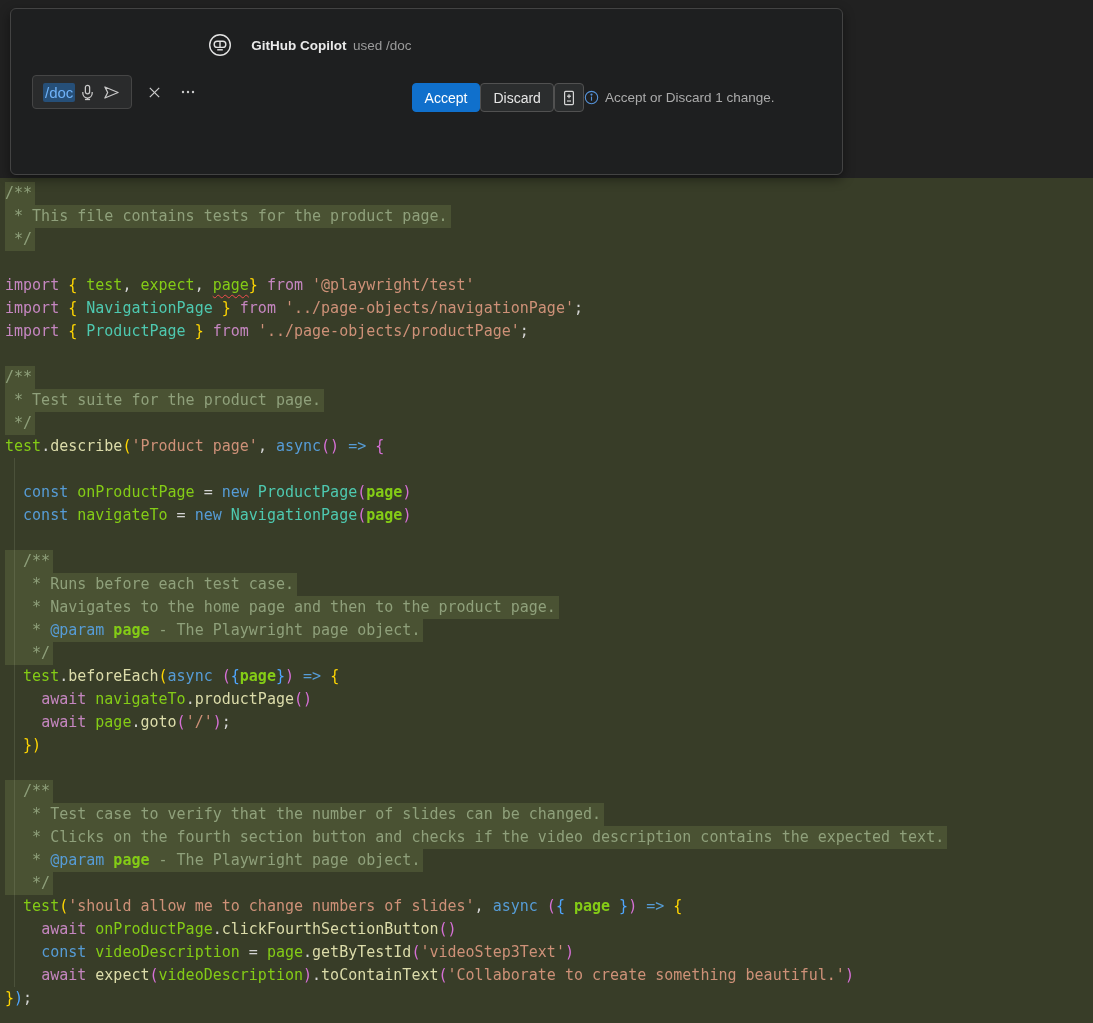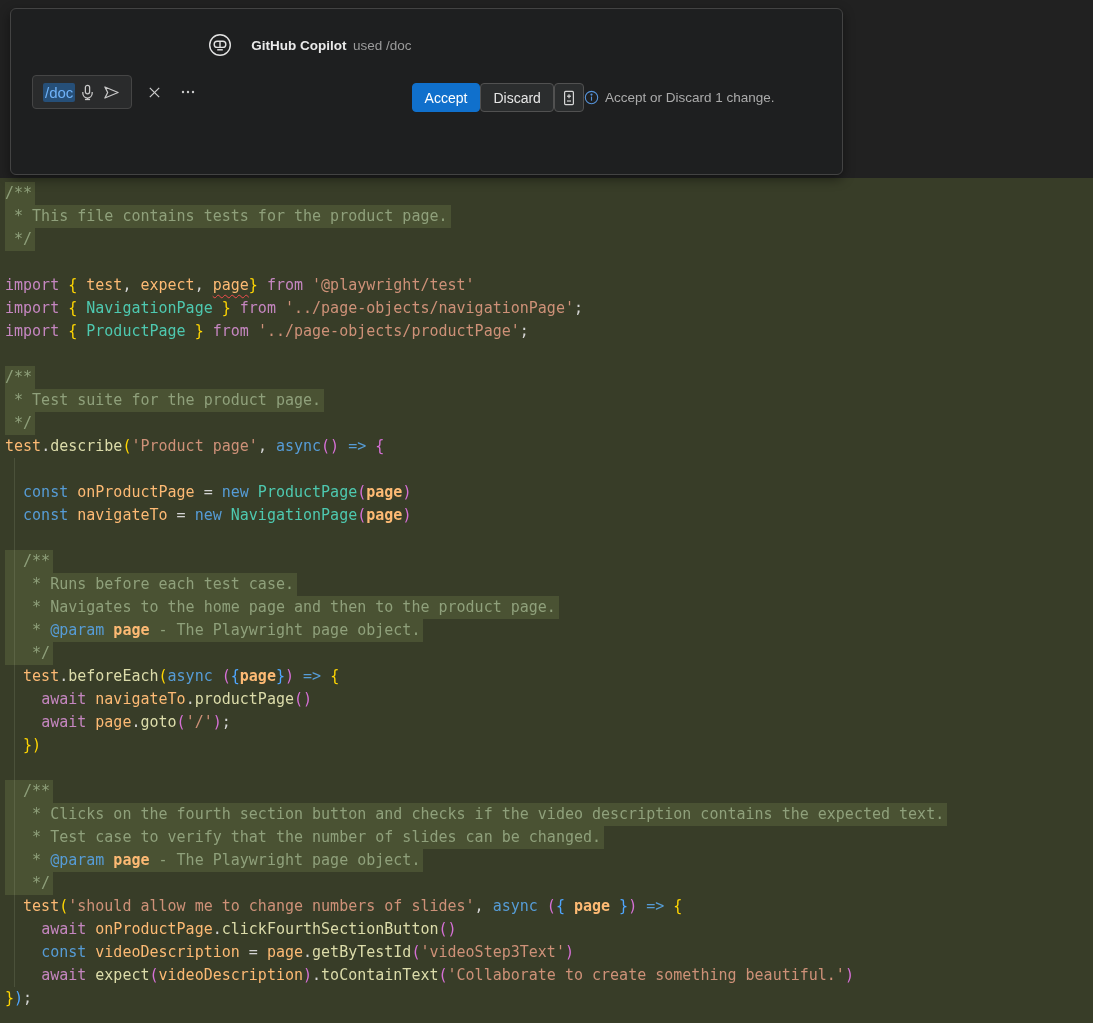--- a/index.html
+++ b/index.html
@@ -75,21 +75,21 @@
   .btn-secondary{background:#2b2d2e;border-color:#515151;color:#e6e6e6;}
   .btn-icon{width:30px;padding:0;}
   .chat-status{
     margin-left:auto;display:flex;align-items:center;gap:6px;
     font-size:13.5px;color:#ababab;
   }
 </style>
 <style>.tok-cm{color:#8fa07b}
 .tok-kw{color:#c586c0}
 .tok-kb{color:#569cd6}
-.tok-v{color:#fdba74}
+.tok-v{color:#84cc16}
 .tok-fn{color:#dcdcaa}
 .tok-cl{color:#4ec9b0}
 .tok-st{color:#ce9178}
 .tok-pn{color:#d4d4d4}
 .tok-b1{color:#ffd602}
 .tok-b2{color:#d670d6}
 .tok-b3{color:#4fa6ff}
 .code-area{background:#383d28}
 .ins{background:#4a5233}
 .btn-accept{background:#1070cc}</style></head>
@@ -119,22 +119,22 @@
       <div class="code-line g"><span class="ins"><span class="tok-cm">   * Runs before each test case.</span></span></div>
       <div class="code-line g"><span class="ins"><span class="tok-cm">   * Navigates to the home page and then to the product page.</span></span></div>
       <div class="code-line g"><span class="ins"><span class="tok-cm">   * </span><span class="tok-kb">@param</span><span class="tok-v bold"> page</span><span class="tok-cm"> - The Playwright page object.</span></span></div>
       <div class="code-line g"><span class="ins"><span class="tok-cm">   */</span></span></div>
       <div class="code-line g"><span><span class="tok-pn">  </span><span class="tok-v">test</span><span class="tok-pn">.</span><span class="tok-fn">beforeEach</span><span class="tok-b1">(</span><span class="tok-kb">async </span><span class="tok-b2">(</span><span class="tok-b3">{</span><span class="tok-v bold">page</span><span class="tok-b3">}</span><span class="tok-b2">)</span><span class="tok-kb"> =&gt; </span><span class="tok-b1">{</span></span></div>
       <div class="code-line g"><span><span class="tok-pn">    </span><span class="tok-kw">await</span><span class="tok-v"> navigateTo</span><span class="tok-pn">.</span><span class="tok-fn">productPage</span><span class="tok-b2">()</span></span></div>
       <div class="code-line g"><span><span class="tok-pn">    </span><span class="tok-kw">await</span><span class="tok-v"> page</span><span class="tok-pn">.</span><span class="tok-fn">goto</span><span class="tok-b2">(</span><span class="tok-st">'/'</span><span class="tok-b2">)</span><span class="tok-pn">;</span></span></div>
       <div class="code-line g"><span><span class="tok-pn">  </span><span class="tok-b1">})</span></span></div>
       <div class="code-line g"><span></span></div>
       <div class="code-line g"><span class="ins"><span class="tok-cm">  /**</span></span></div>
+      <div class="code-line g"><span class="ins"><span class="tok-cm">   * Test case to verify that the number of slides can be changed.</span></span></div>
       <div class="code-line g"><span class="ins"><span class="tok-cm">   * Clicks on the fourth section button and checks if the video description contains the expected text.</span></span></div>
-      <div class="code-line g"><span class="ins"><span class="tok-cm">   * Test case to verify that the number of slides can be changed.</span></span></div>
       <div class="code-line g"><span class="ins"><span class="tok-cm">   * </span><span class="tok-kb">@param</span><span class="tok-v bold"> page</span><span class="tok-cm"> - The Playwright page object.</span></span></div>
       <div class="code-line g"><span class="ins"><span class="tok-cm">   */</span></span></div>
       <div class="code-line g"><span><span class="tok-pn">  </span><span class="tok-v">test</span><span class="tok-b1">(</span><span class="tok-st">'should allow me to change numbers of slides'</span><span class="tok-pn">, </span><span class="tok-kb">async </span><span class="tok-b2">(</span><span class="tok-b3">{</span><span class="tok-v bold"> page </span><span class="tok-b3">}</span><span class="tok-b2">)</span><span class="tok-kb"> =&gt; </span><span class="tok-b1">{</span></span></div>
       <div class="code-line g"><span><span class="tok-pn">    </span><span class="tok-kw">await</span><span class="tok-v"> onProductPage</span><span class="tok-pn">.</span><span class="tok-fn">clickFourthSectionButton</span><span class="tok-b2">()</span></span></div>
       <div class="code-line g"><span><span class="tok-pn">    </span><span class="tok-kb">const</span><span class="tok-v"> videoDescription </span><span class="tok-pn">= </span><span class="tok-v">page</span><span class="tok-pn">.</span><span class="tok-fn">getByTestId</span><span class="tok-b2">(</span><span class="tok-st">'videoStep3Text'</span><span class="tok-b2">)</span></span></div>
       <div class="code-line g"><span><span class="tok-pn">    </span><span class="tok-kw">await </span><span class="tok-fn">expect</span><span class="tok-b2">(</span><span class="tok-v">videoDescription</span><span class="tok-b2">)</span><span class="tok-pn">.</span><span class="tok-fn">toContainText</span><span class="tok-b2">(</span><span class="tok-st">'Collaborate to create something beautiful.'</span><span class="tok-b2">)</span></span></div>
       <div class="code-line"><span><span class="tok-b1">}</span><span class="tok-b3">)</span><span class="tok-pn">;</span></span></div>
     </div>
 </div>
 

